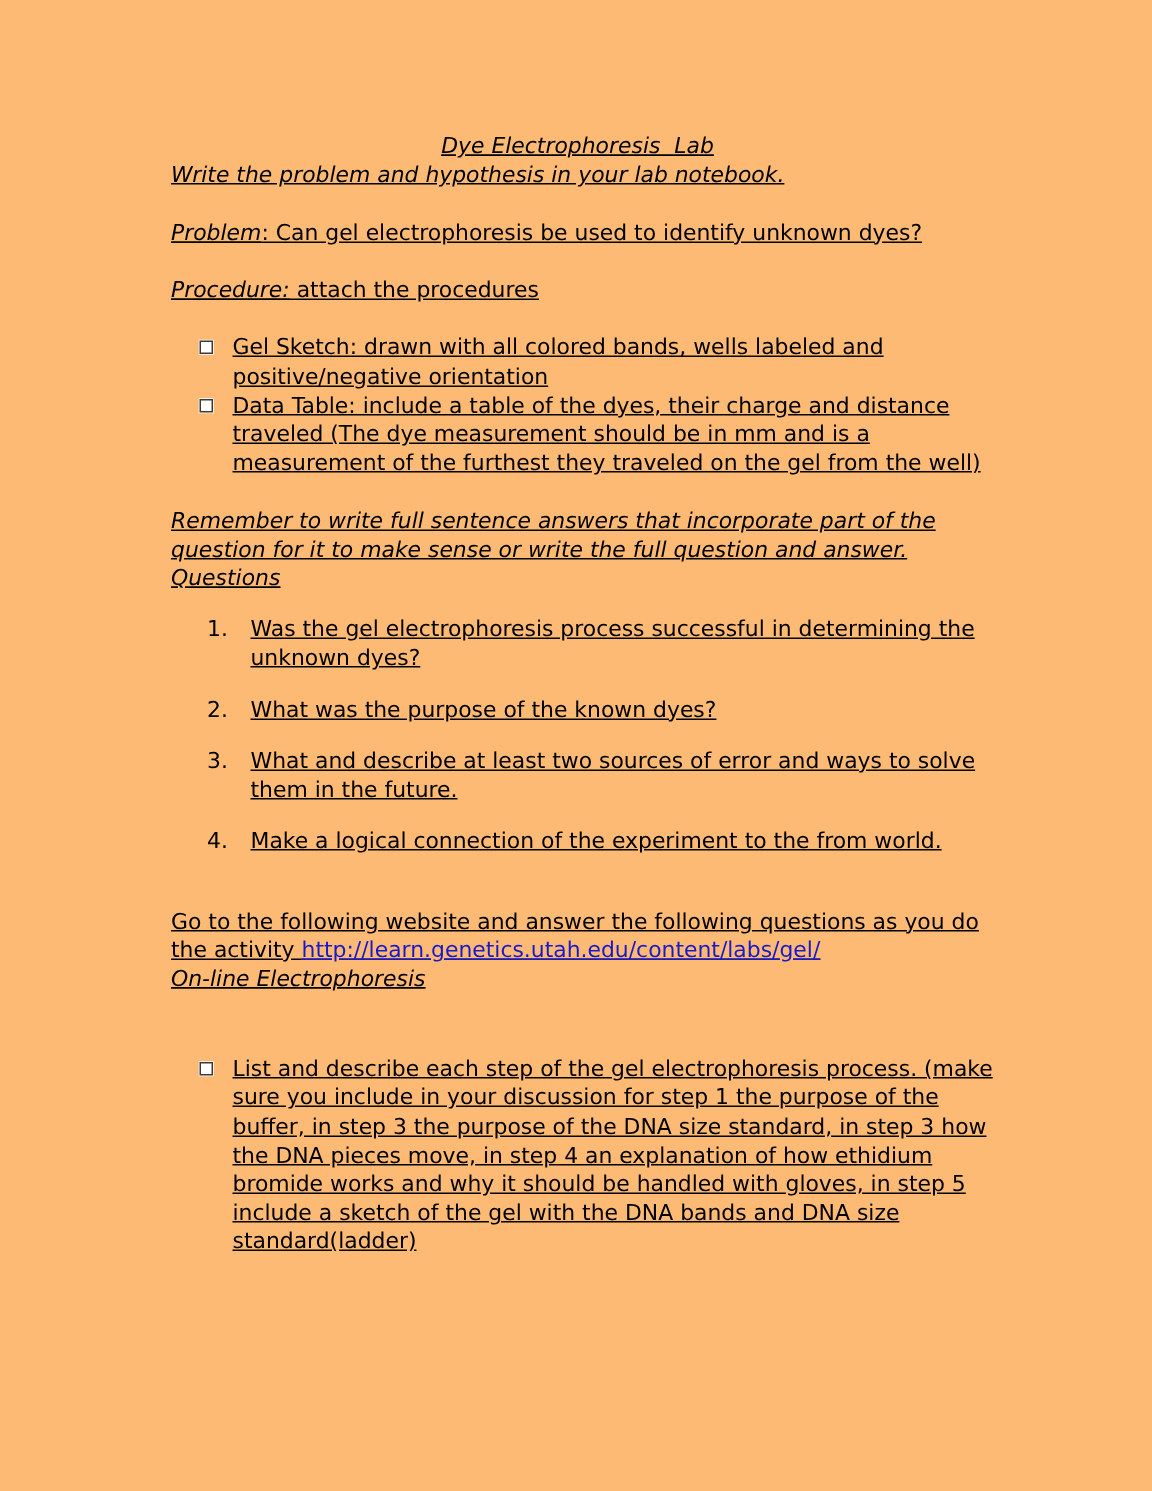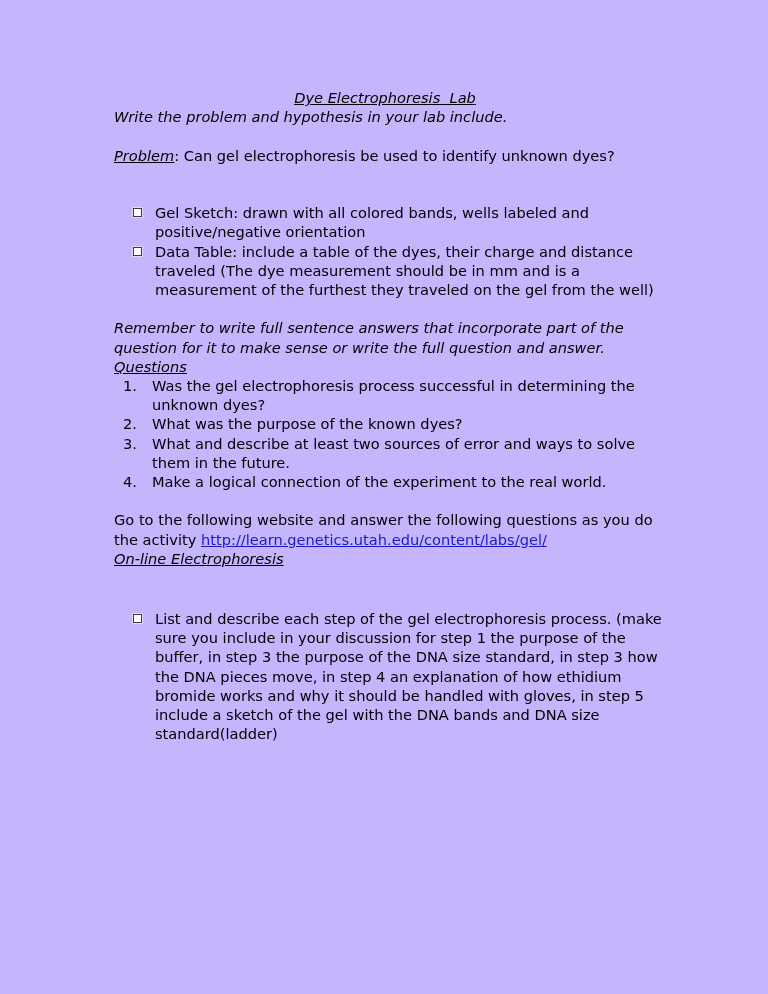--- a/index.html
+++ b/index.html
@@ -14,21 +14,22 @@
     font-family: "DejaVu Sans", "Liberation Sans", sans-serif;
     color: #000000;
     -webkit-font-smoothing: antialiased;
   }
   .page {
     position: relative;
     width: 768px;
     height: 994px;
     box-sizing: border-box;
     padding: 88px 98px 0 114px;
-    background: #c4b5fd;
+    background: #fdba74;
+    text-decoration: underline;
   }
   .doc {
     font-size: 14.6px;
     line-height: 19.2px;
   }
 
   
   .title-line {
     text-align: center;
     margin: 0 0 0 0;
@@ -94,21 +95,21 @@
   
   ol.numlist {
     list-style: none;
     margin: 0;
     padding: 0;
     counter-reset: qnum;
   }
   ol.numlist > li {
     position: relative;
     padding-left: 38px;
-    margin: 0;
+    margin: 15px;
     counter-increment: qnum;
   }
   ol.numlist > li .num {
     position: absolute;
     left: 0;
     top: 0;
     width: 23px;
     text-align: right;
   }
   ol.numlist > li .num::after {
@@ -122,28 +123,29 @@
 </head>
 <body>
 
 <div class="page">
   <div class="doc">
 
     <div class="title-line">
       <span class="title-text">Dye Electrophoresis  Lab</span>
     </div>
 
-    <p class="para italic">Write the problem and hypothesis in your lab include.</p>
+    <p class="para italic">Write the problem and hypothesis in your lab notebook.</p>
 
     <div class="spacer"></div>
 
     <p class="para"><span class="lead">Problem</span><span>: Can gel electrophoresis be used to identify unknown dyes?</span></p>
 
     <div class="spacer"></div>
 
+    <p class="para"><span class="lead">Procedure:</span><span> attach the procedures</span></p>
 
     <div class="spacer"></div>
 
 
     <ul class="boxlist">
       <li>
         <span class="box-bullet"></span>
         <span class="blk">Gel Sketch: drawn with all colored bands, wells labeled and positive/negative orientation</span>
       </li>
       <li>
@@ -165,21 +167,21 @@
       <li>
         <span class="num"></span>
         <span class="blk">What was the purpose of the known dyes?</span>
       </li>
       <li>
         <span class="num"></span>
         <span class="blk">What and describe at least two sources of error and ways to solve them in the future.</span>
       </li>
       <li>
         <span class="num"></span>
-        <span class="blk">Make a logical connection of the experiment to the real world.</span>
+        <span class="blk">Make a logical connection of the experiment to the from world.</span>
       </li>
     </ol>
 
     <div class="spacer"></div>
 
     <p class="para"><span>Go to the following website and answer the following questions as you do the activity </span><a class="link" href="#">http://learn.genetics.utah.edu/content/labs/gel/</a></p>
     <p class="para"><span class="lead">On-line Electrophoresis</span></p>
 
     <div class="spacer big"></div>
     <div class="spacer small"></div>

